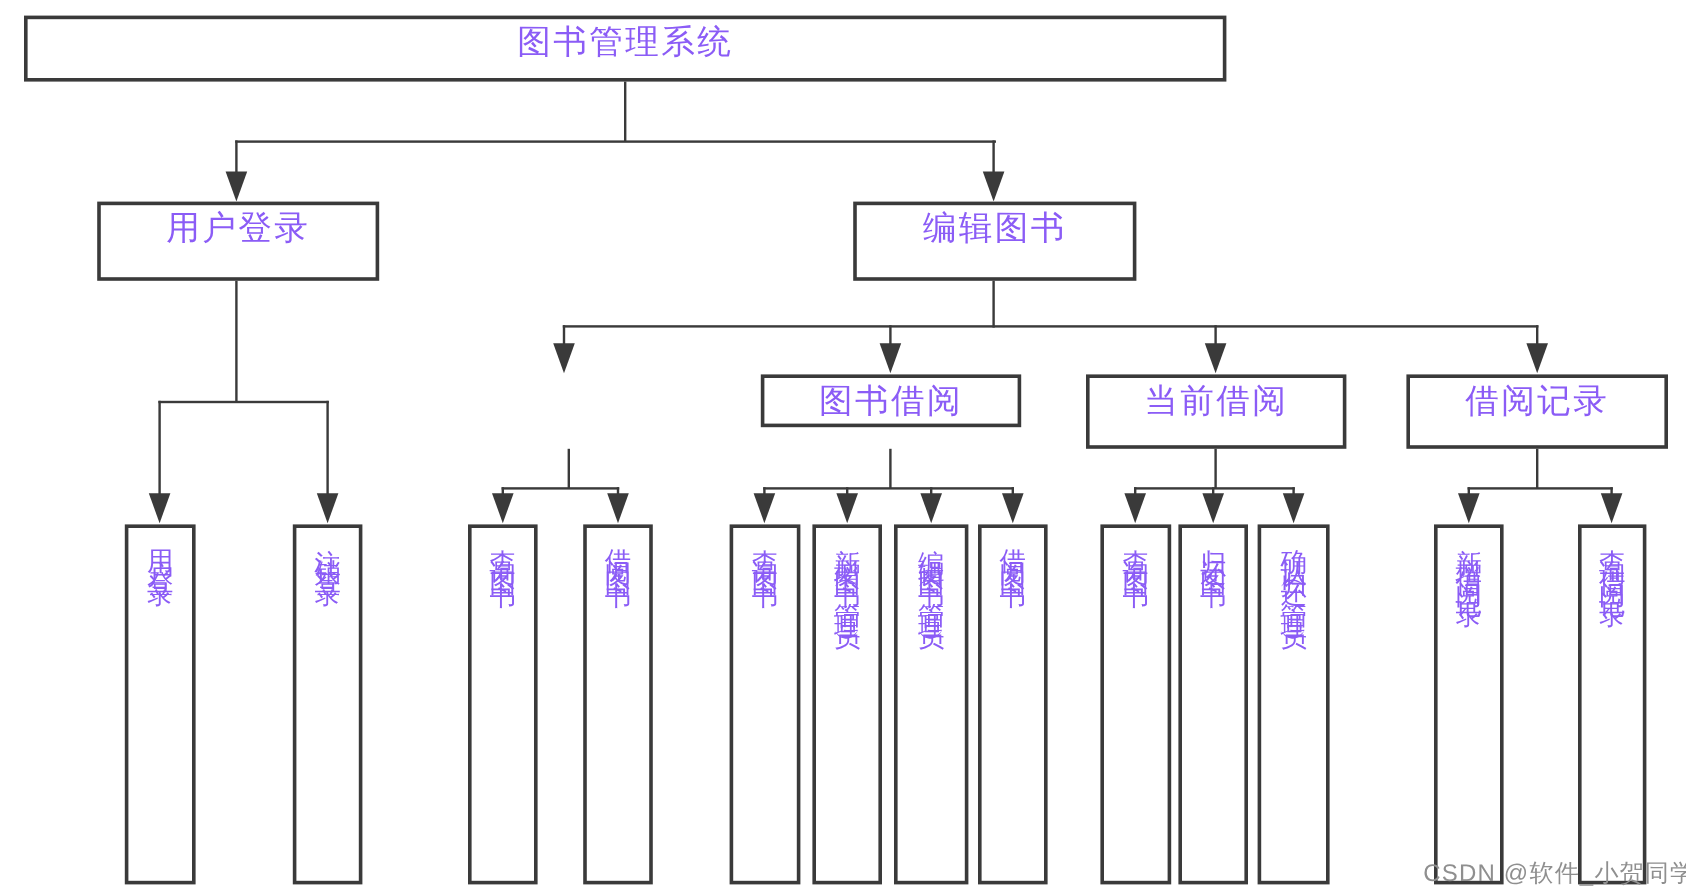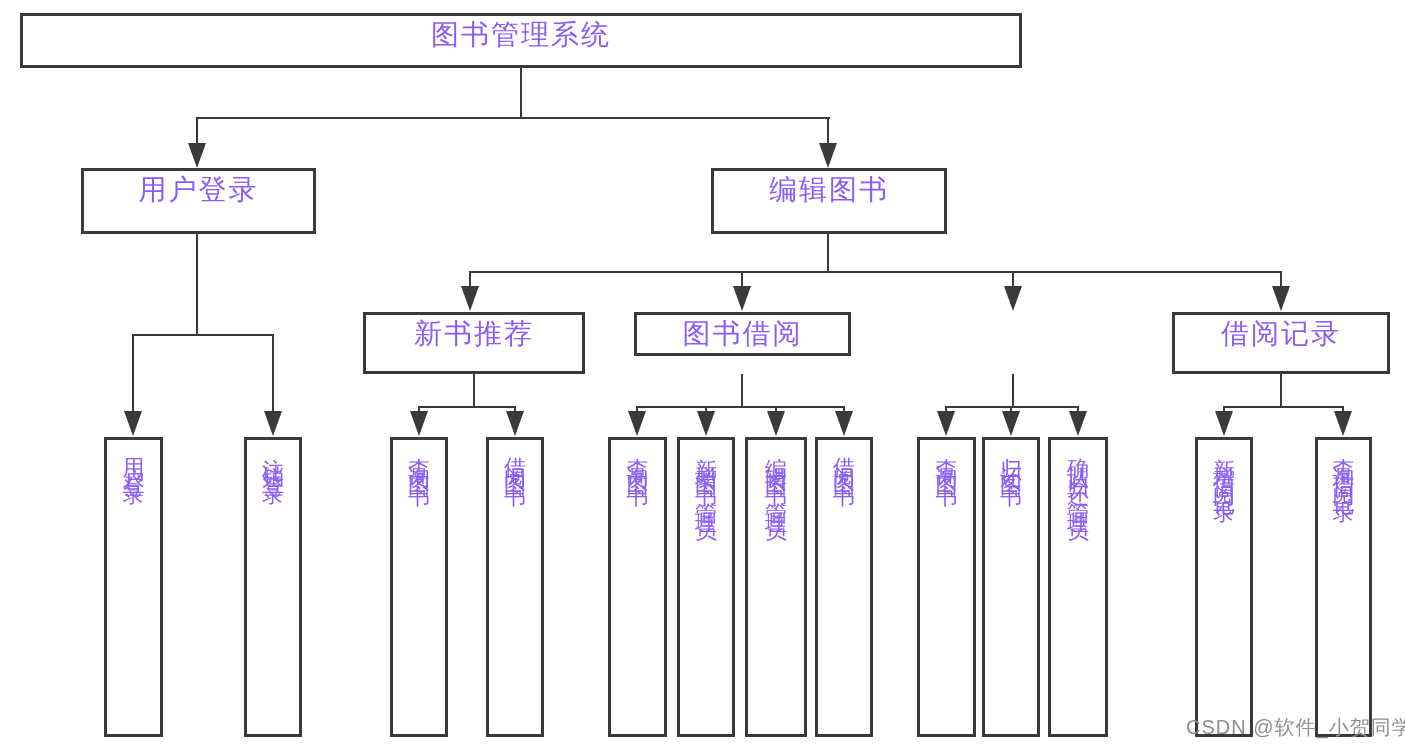--- a/index.html
+++ b/index.html
@@ -84,25 +84,25 @@
   <div class="hline" style="left:469px; top:271px; width:813px;"></div>
   <div class="vline" style="left:469px; top:271px; height:21px;"></div>
   <div class="arrowhead" style="left:461px; top:286px;"></div>
   <div class="vline" style="left:741px; top:271px; height:21px;"></div>
   <div class="arrowhead" style="left:733px; top:286px;"></div>
   <div class="vline" style="left:1012px; top:271px; height:21px;"></div>
   <div class="arrowhead" style="left:1004px; top:286px;"></div>
   <div class="vline" style="left:1280px; top:271px; height:21px;"></div>
   <div class="arrowhead" style="left:1272px; top:286px;"></div>
 
-  <div class="node h-node" style="left:363px; top:312px; width:222px; height:62px;">
-    <span>新书推荐</span>
-  </div>
   <div class="node h-node" style="left:634px; top:312px; width:217px; height:44px;">
     <span>图书借阅</span>
+  </div>
+  <div class="node h-node" style="left:905px; top:312px; width:217px; height:62px;">
+    <span>当前借阅</span>
   </div>
   <div class="node h-node" style="left:1172px; top:312px; width:218px; height:62px;">
     <span>借阅记录</span>
   </div>
 
   <div class="vline" style="left:473px; top:374px; height:33px;"></div>
   <div class="hline" style="left:418px; top:406px; width:98px;"></div>
   <div class="vline" style="left:418px; top:406px; height:8px;"></div>
   <div class="arrowhead" style="left:410px; top:411px;"></div>
   <div class="vline" style="left:514px; top:406px; height:8px;"></div>

